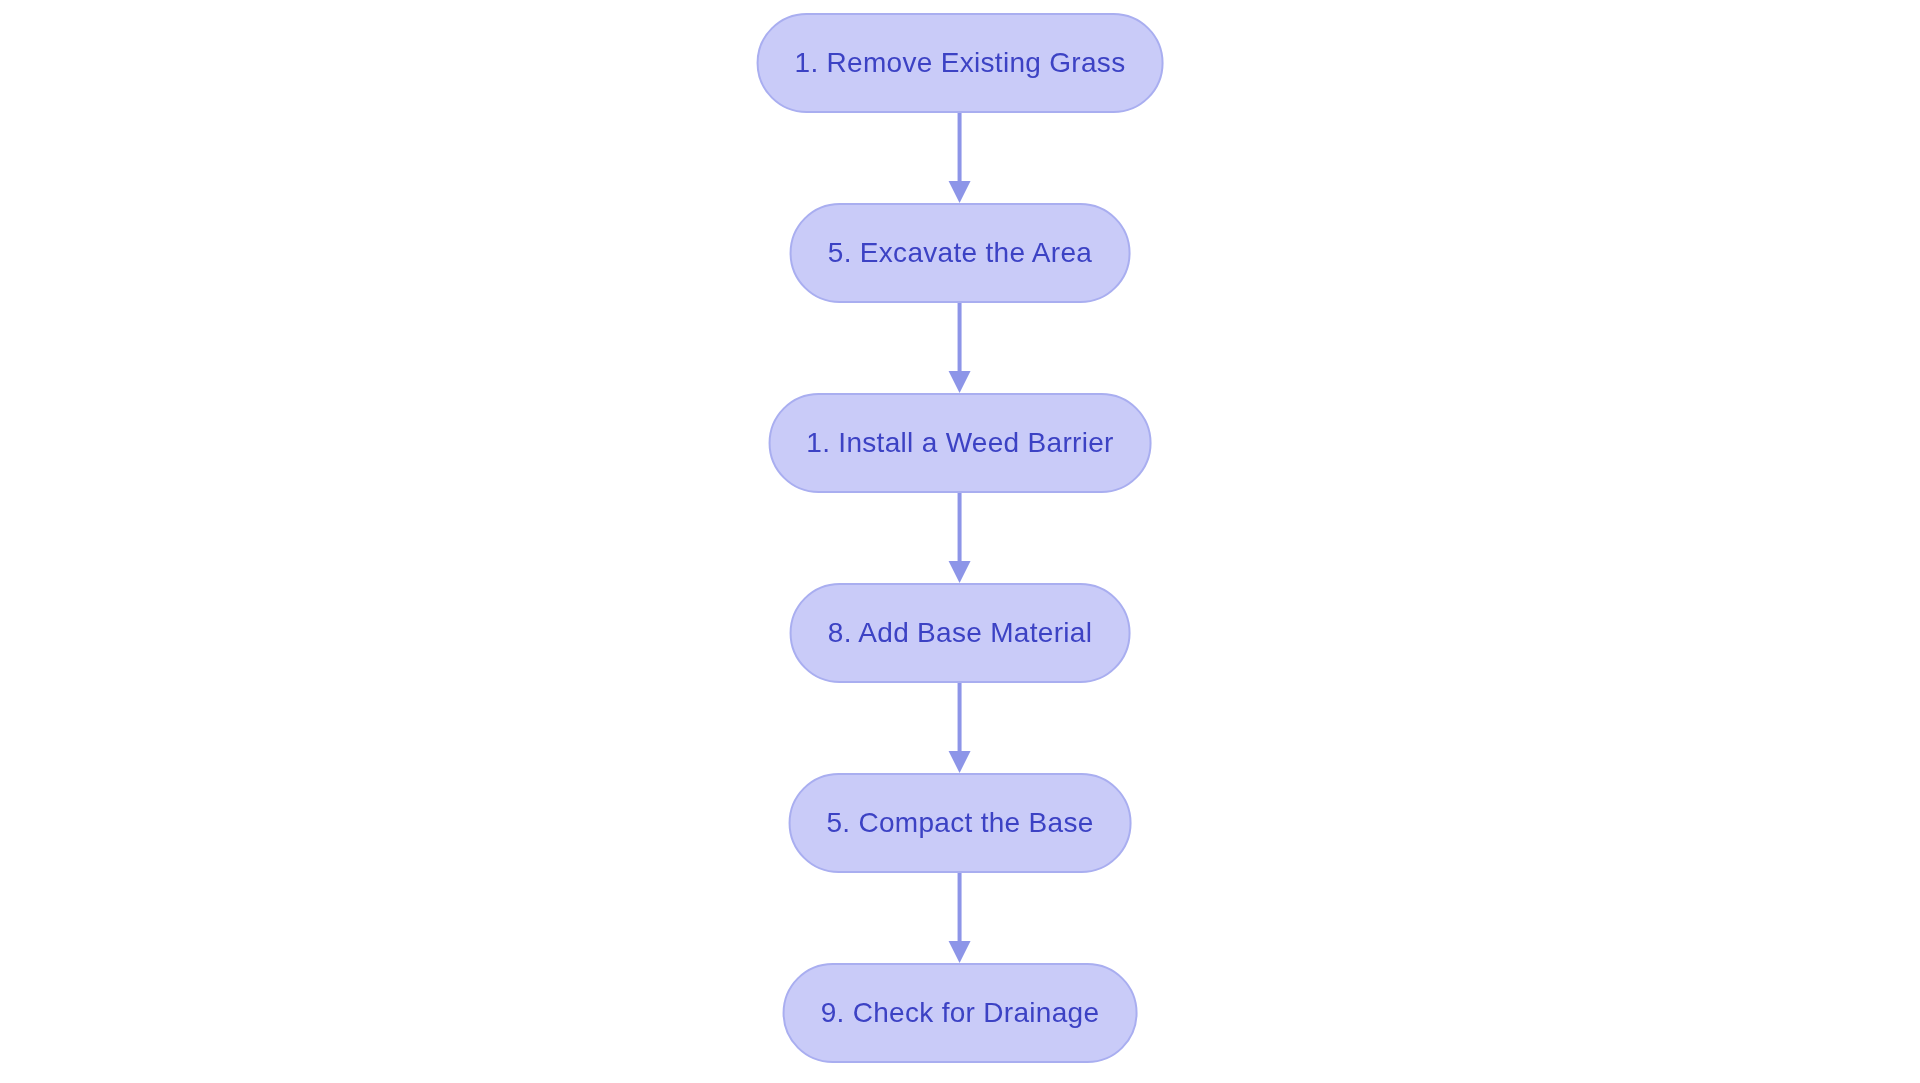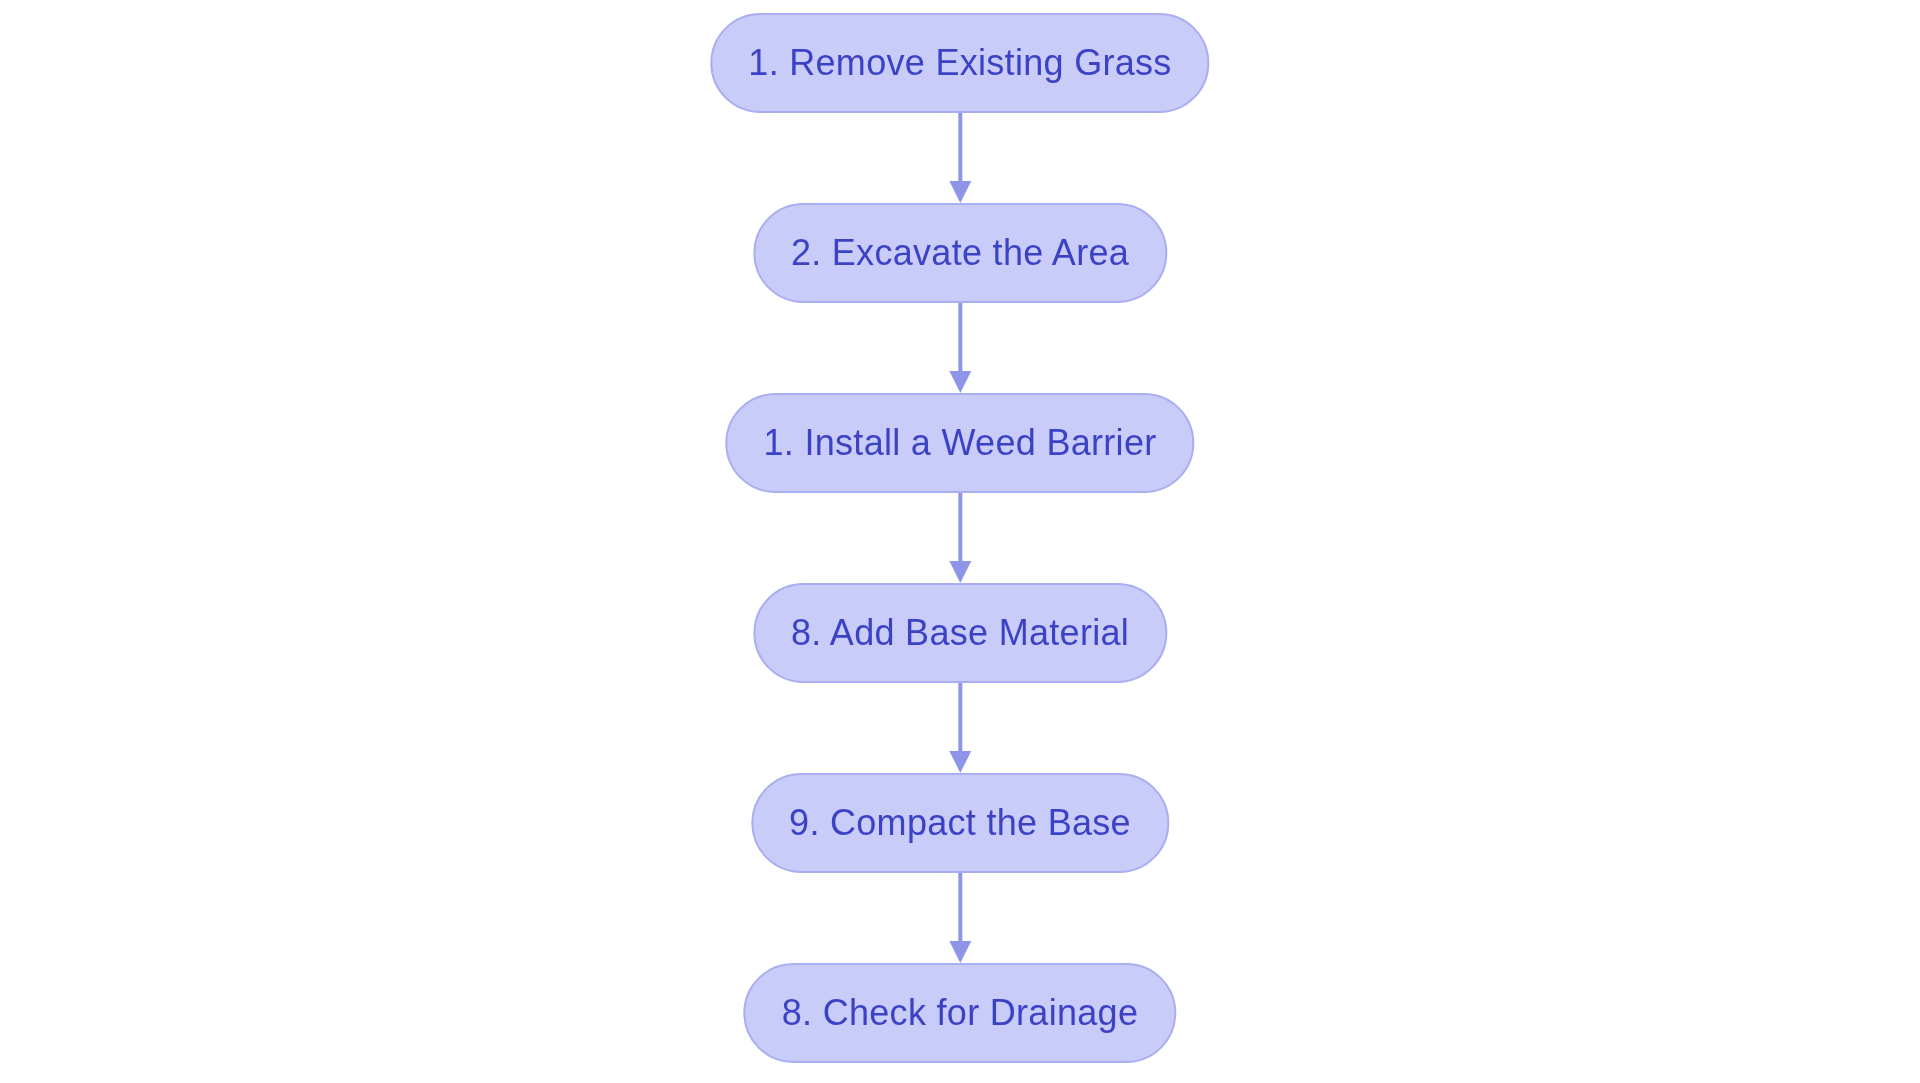--- a/index.html
+++ b/index.html
@@ -36,21 +36,21 @@
     height: 100px;
     min-width: 300px;
     padding: 0 36px;
     display: flex;
     align-items: center;
     justify-content: center;
     background: var(--node-fill);
     border: 2px solid var(--node-border);
     border-radius: 50px;
     color: var(--node-text);
-    font-size: 36px;
+    font-size: 28px;
     letter-spacing: 0.3px;
     white-space: nowrap;
   }
   .flow-arrow {
     width: 26px;
     height: 90px;
     color: var(--arrow);
     display: block;
     flex: 0 0 auto;
   }
@@ -64,21 +64,21 @@
     <div class="flow-node">
       <span>1. Remove Existing Grass</span>
     </div>
 
     <svg class="flow-arrow" viewBox="0 0 26 90" xmlns="http://www.w3.org/2000/svg">
       <line x1="13" y1="0" x2="13" y2="72" stroke="currentColor" stroke-width="4"></line>
       <path d="M2 68 L24 68 L13 90 Z" fill="currentColor"></path>
     </svg>
 
     <div class="flow-node">
-      <span>2. Excavate the Area</span>
+      <span>5. Excavate the Area</span>
     </div>
 
     <svg class="flow-arrow" viewBox="0 0 26 90" xmlns="http://www.w3.org/2000/svg">
       <line x1="13" y1="0" x2="13" y2="72" stroke="currentColor" stroke-width="4"></line>
       <path d="M2 68 L24 68 L13 90 Z" fill="currentColor"></path>
     </svg>
 
     <div class="flow-node">
       <span>1. Install a Weed Barrier</span>
     </div>
@@ -91,26 +91,26 @@
     <div class="flow-node">
       <span>8. Add Base Material</span>
     </div>
 
     <svg class="flow-arrow" viewBox="0 0 26 90" xmlns="http://www.w3.org/2000/svg">
       <line x1="13" y1="0" x2="13" y2="72" stroke="currentColor" stroke-width="4"></line>
       <path d="M2 68 L24 68 L13 90 Z" fill="currentColor"></path>
     </svg>
 
     <div class="flow-node">
-      <span>9. Compact the Base</span>
+      <span>5. Compact the Base</span>
     </div>
 
     <svg class="flow-arrow" viewBox="0 0 26 90" xmlns="http://www.w3.org/2000/svg">
       <line x1="13" y1="0" x2="13" y2="72" stroke="currentColor" stroke-width="4"></line>
       <path d="M2 68 L24 68 L13 90 Z" fill="currentColor"></path>
     </svg>
 
     <div class="flow-node">
-      <span>8. Check for Drainage</span>
+      <span>9. Check for Drainage</span>
     </div>
 
   </div>
 </div>
 
 </body></html>

